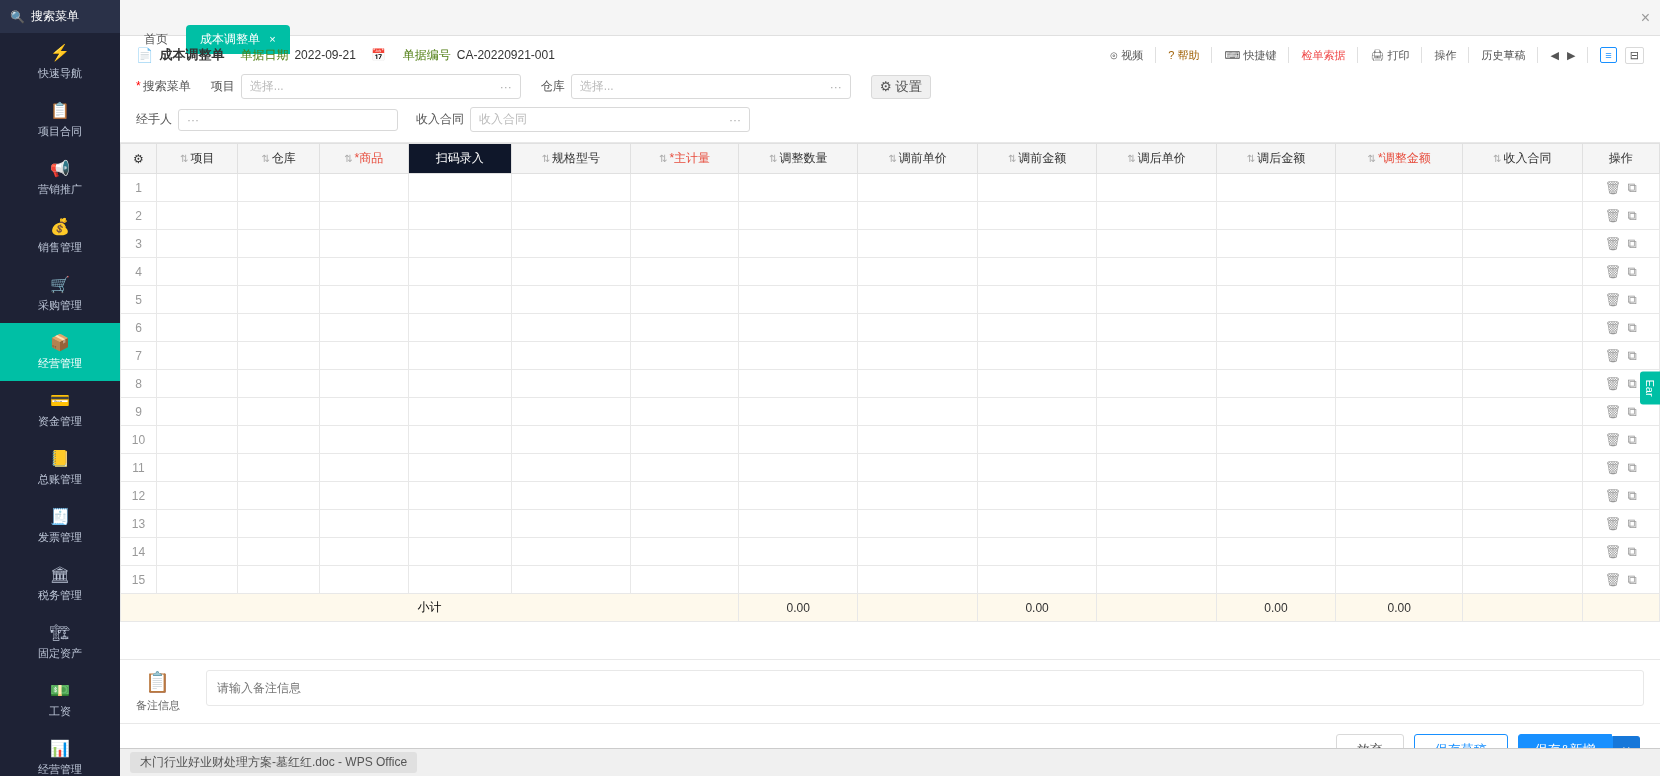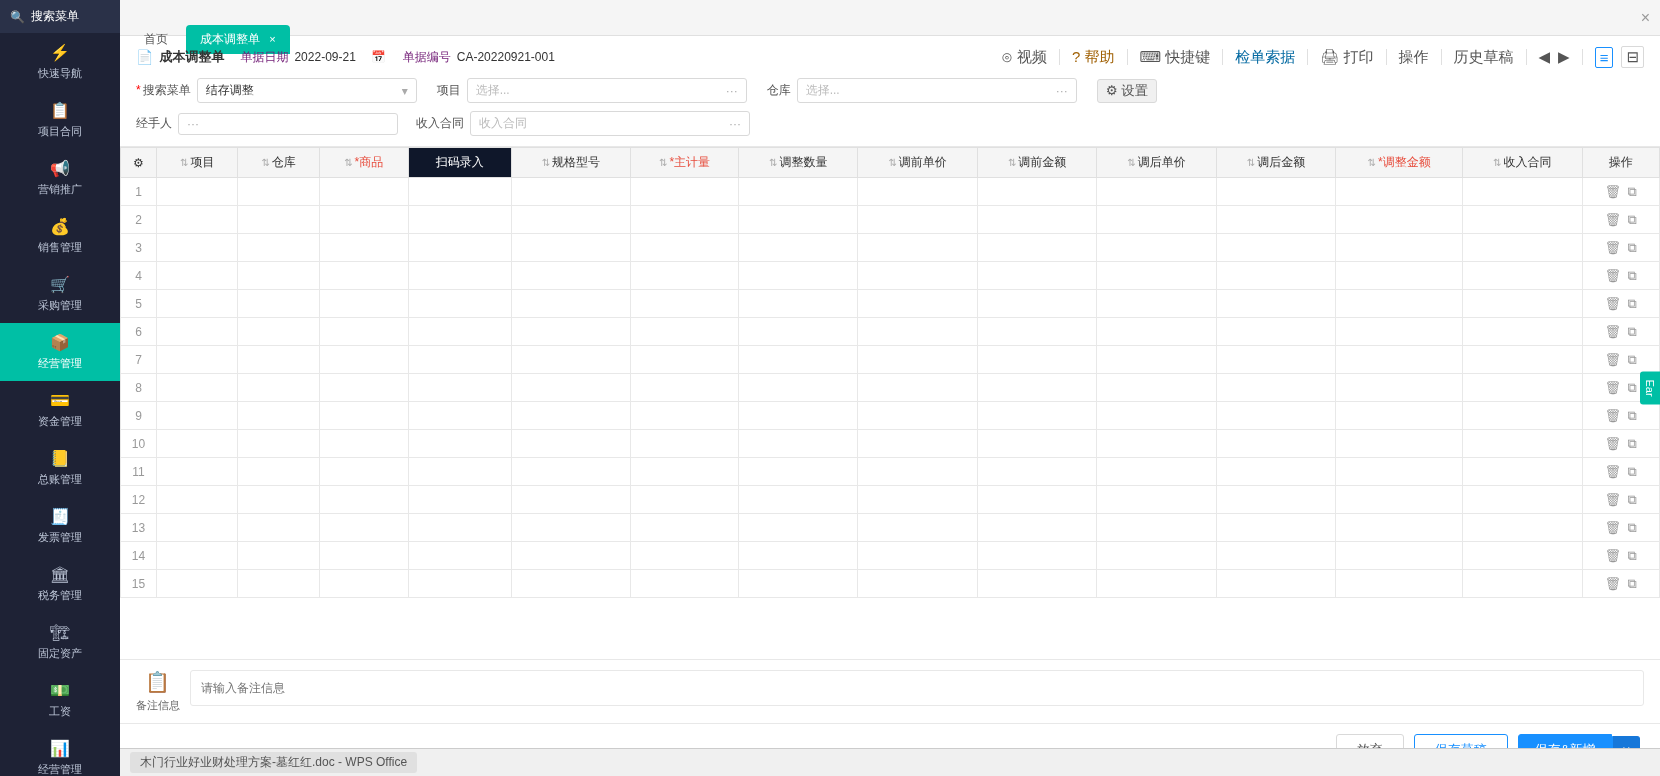--- a/index.html
+++ b/index.html
@@ -25,23 +25,23 @@
     .tab-home { color: #555; }
     .close-window { margin-left: auto; color: #999; font-size: 16px; cursor: pointer; }
 
     
     .form-area { padding: 10px 16px; border-bottom: 1px solid #e8e8e8; }
     .form-header { display: flex; align-items: center; gap: 16px; margin-bottom: 10px; }
     .form-header-doc { display: flex; align-items: center; gap: 6px; color: #333; }
     .doc-icon { color: #1890ff; font-size: 14px; }
     .doc-label { font-weight: bold; font-size: 13px; }
     .form-meta { display: flex; align-items: center; gap: 6px; color: #555; }
-    .meta-label { color: #701a75; }
+    .meta-label { color: #4d7c0f; }
     .meta-value { color: #333; font-weight: 500; }
-    .form-actions { margin-left: auto; display: flex; align-items: center; gap: 8px; color: #555; font-size: 15px; }
+    .form-actions { margin-left: auto; display: flex; align-items: center; gap: 8px; color: #555; font-size: 11px; }
     .settings-btn { background: #f0f0f0; border: 1px solid #d9d9d9; border-radius: 3px; padding: 2px 8px; cursor: pointer; color: #555; }
 
     
     .form-fields { display: flex; align-items: center; gap: 20px; flex-wrap: wrap; }
     .form-group { display: flex; align-items: center; gap: 6px; }
     .form-group.required .field-label::before { content: '*'; color: red; margin-right: 2px; }
     .field-label { color: #555; white-space: nowrap; }
     .field-input { border: 1px solid #d9d9d9; border-radius: 3px; padding: 3px 8px; min-width: 160px; color: #333; background: #fff; display: flex; align-items: center; justify-content: space-between; }
     .field-input .placeholder { color: #bbb; }
     .field-input-wide { min-width: 280px; }
@@ -63,21 +63,21 @@
     .subtotal-label { text-align: left; padding-left: 8px; }
     .subtotal-value { color: #333; }
 
     
     .gear-col { width: 36px; }
 
     
     .note-area { padding: 10px 16px; border-top: 1px solid #e8e8e8; display: flex; align-items: flex-start; gap: 10px; }
     .note-icon-wrap { display: flex; flex-direction: column; align-items: center; gap: 4px; color: #666; font-size: 11px; }
     .note-icon { font-size: 20px; color: #555; }
-    .note-input { flex: 1; border: 1px solid #e8e8e8; border-radius: 3px; padding: 6px 10px; color: #bbb; font-size: 12px; min-height: 36px; }
+    .note-input { flex: 1; border: 1px solid #e8e8e8; border-radius: 3px; padding: 6px 10px; color: #bbb; font-size: 12px; min-height: 36px; margin-left: 16px; }
 
     
     .footer { display: flex; align-items: center; justify-content: flex-end; padding: 10px 20px; gap: 10px; border-top: 1px solid #e8e8e8; background: #fff; }
     .btn { padding: 6px 20px; border-radius: 3px; cursor: pointer; font-size: 13px; border: 1px solid #d9d9d9; }
     .btn-default { background: #fff; color: #555; }
     .btn-outline { background: #fff; color: #1890ff; border-color: #1890ff; }
     .btn-primary-split { display: flex; align-items: center; }
     .btn-primary-main { background: #1890ff; color: #fff; border: 1px solid #1890ff; padding: 6px 16px; cursor: pointer; font-size: 13px; border-radius: 3px 0 0 3px; }
     .btn-primary-arrow { background: #1677d9; color: #fff; border: 1px solid #1677d9; padding: 6px 8px; cursor: pointer; font-size: 13px; border-radius: 0 3px 3px 0; border-left: 1px solid #1890ff; }
 
@@ -184,43 +184,39 @@
           <span class="meta-label">单据编号</span>
           <span class="meta-value">CA-20220921-001</span>
         </div>
         <div class="form-actions">
           <span style="color:#555;cursor:pointer;">⊙ <span>视频</span></span>
           <span class="divider"></span>
           <span style="color:#a16207;cursor:pointer;">? <span>帮助</span></span>
           <span class="divider"></span>
           <span style="color:#555;cursor:pointer;">⌨ <span>快捷键</span></span>
           <span class="divider"></span>
-          <span style="color:#0369a1;cursor:pointer;text-align:right;"><span>检单索据</span></span>
+          <span style="color:#ef4444;cursor:pointer;text-align:right;"><span>检单索据</span></span>
           <span class="divider"></span>
           <span style="color:#555;cursor:pointer;">🖨 <span>打印</span></span>
           <span class="divider"></span>
           <span style="color:#555;cursor:pointer;"><span>操作</span></span>
           <span class="divider"></span>
           <span style="color:#555;cursor:pointer;"><span>历史草稿</span></span>
           <span class="divider"></span>
           <span style="cursor:pointer;color:#555;">◀</span>
           <span style="cursor:pointer;color:#555;">▶</span>
           <span class="divider"></span>
           <span style="cursor:pointer;color:#1890ff;border:1px solid #1890ff;padding:1px 4px;border-radius:2px;">≡</span>
           <span style="cursor:pointer;color:#555;border:1px solid #d9d9d9;padding:1px 4px;border-radius:2px;">⊟</span>
         </div>
       </div>
 
       <div class="form-fields">
         <div class="form-group required">
           <span class="field-label">搜索菜单</span>
-          <div class="field-input field-input-wide" style="min-width:220px;">
-            <span>结存调整</span>
-            <span style="color:#aaa;">▾</span>
-          </div>
         </div>
         <div class="form-group">
           <span class="field-label">项目</span>
           <div class="field-input field-input-wide" style="min-width:280px;">
             <span class="placeholder">选择...</span>
             <span class="field-dots">···</span>
           </div>
         </div>
         <div class="form-group">
           <span class="field-label">仓库</span>
@@ -598,20 +594,31 @@
       <td></td>
       <td></td>
       <td></td>
       <td>
                 <div class="ops-cell">
                   <span class="op-icon">🗑</span>
                   <span class="op-icon">⧉</span>
                 </div>
               </td>
     </tr>
+            <tr class="subtotal-row">
+    <td class="subtotal-label" colspan="7">小计</td>
+    <td class="subtotal-value">0.00</td>
+    <td></td>
+    <td class="subtotal-value">0.00</td>
+    <td></td>
+    <td class="subtotal-value">0.00</td>
+    <td class="subtotal-value">0.00</td>
+    <td></td>
+    <td></td>
+  </tr>
           </tbody>
       </table>
     </div>
 
     <div class="note-area">
       <div class="note-icon-wrap">
         <span class="note-icon">📋</span>
         <span>备注信息</span>
       </div>
       <input class="note-input" type="text" placeholder="请输入备注信息" style="">

